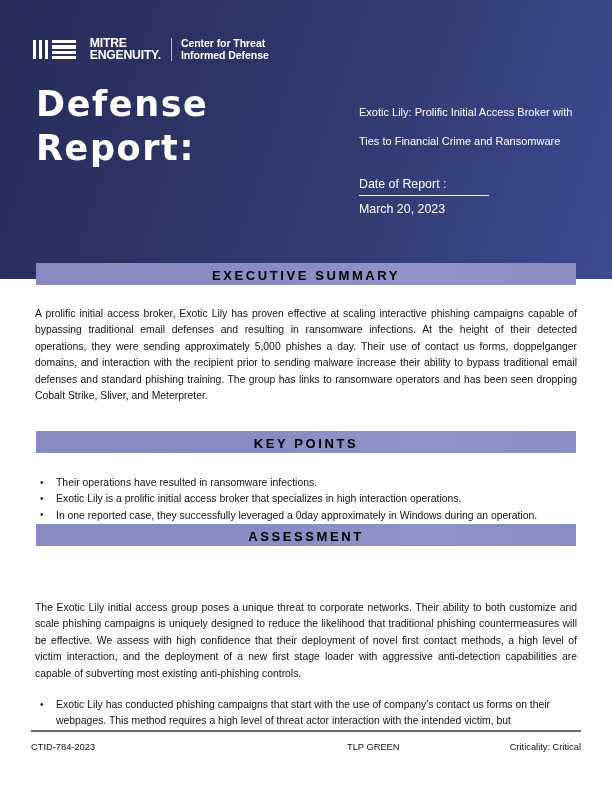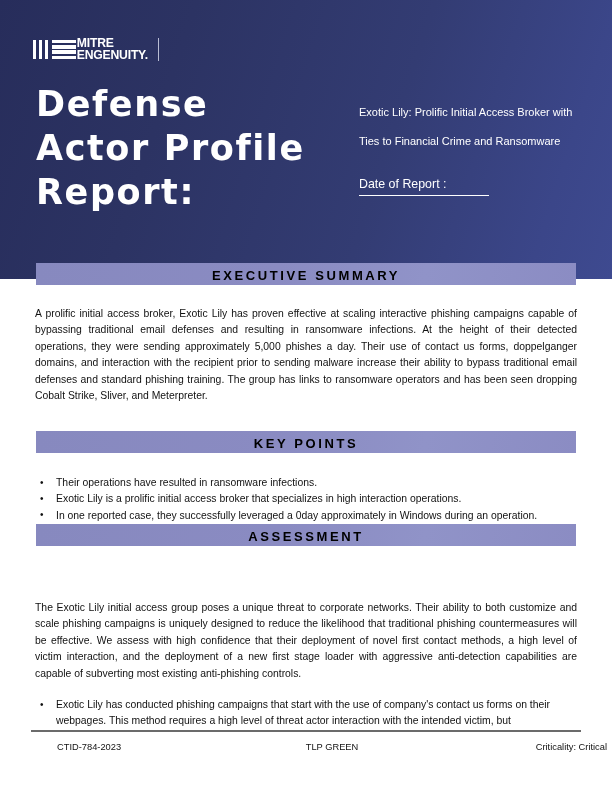--- a/index.html
+++ b/index.html
@@ -60,21 +60,21 @@
     height: 19px;
     width: 24px;
   }
   .logo-bars-h i {
     display: block;
     width: 24px;
     height: 3.4px;
     background: #ffffff;
   }
   .logo-word {
-    margin-left: 1px;
+    margin-left: 14px;
     color: #ffffff;
     font-weight: bold;
     font-size: 12.2px;
     line-height: 11.4px;
     letter-spacing: -0.2px;
   }
   .logo-word span { display: block; white-space: nowrap; }
   .logo-sep {
     width: 1px;
     height: 23px;
@@ -197,29 +197,28 @@
     background: #6b6b6b;
   }
   .footer {
     position: absolute;
     left: 31px;
     top: 740px;
     width: 550px;
     font-size: 9.3px;
     line-height: 14.6px;
     color: #111111;
-    margin-left: 26px;
   }
   .footer-row {
     display: flex;
     justify-content: space-between;
     align-items: baseline;
   }
   .f-left   { width: 33%; text-align: left; }
-  .f-center { width: 34%; text-align: center; }
+  .f-center { width: 34%; text-align: right; }
   .f-right  { width: 33%; text-align: right; }
 </style>
 </head>
 <body>
 
 <div class="header">
 
   <div class="logo-row">
     <div class="logo-mark">
       <div class="logo-bars-v">
@@ -232,32 +231,36 @@
           <i></i>
           <i></i>
           <i></i>
       </div>
     </div>
     <div class="logo-word">
       <span>MITRE</span>
       <span>ENGENUITY.</span>
     </div>
     <div class="logo-sep"></div>
+    <div class="logo-tagline">
+      <span>Center for Threat</span>
+      <span>Informed Defense</span>
+    </div>
   </div>
 
   <div class="doc-title">
     <span>Defense</span>
-    <span>Actor Profile</span>
     <span>Report:</span>
   </div>
 
   <div class="subtitle">Exotic Lily: Prolific Initial Access Broker with Ties to Financial Crime and Ransomware</div>
 
   <div class="date-block">
     <div class="date-label">Date of Report  :</div>
+    <div class="date-value">March 20, 2023</div>
   </div>
 </div>
 
 <div class="banner" style="top:263px;">EXECUTIVE SUMMARY</div>
 
 <div class="body-text" style="top:306px;">A prolific initial access broker, Exotic Lily has proven effective at scaling interactive phishing campaigns capable of bypassing traditional email defenses and resulting in ransomware infections. At the height of their detected operations, they were sending approximately 5,000 phishes a day. Their use of contact us forms, doppelganger domains, and interaction with the recipient prior to sending malware increase their ability to bypass traditional email defenses and standard phishing training. The group has links to ransomware operators and has been seen dropping Cobalt Strike, Sliver, and Meterpreter.</div>
 
 <div class="banner" style="top:431px;">KEY POINTS</div>
 
 <ul class="bullets" style="top:475px;">

